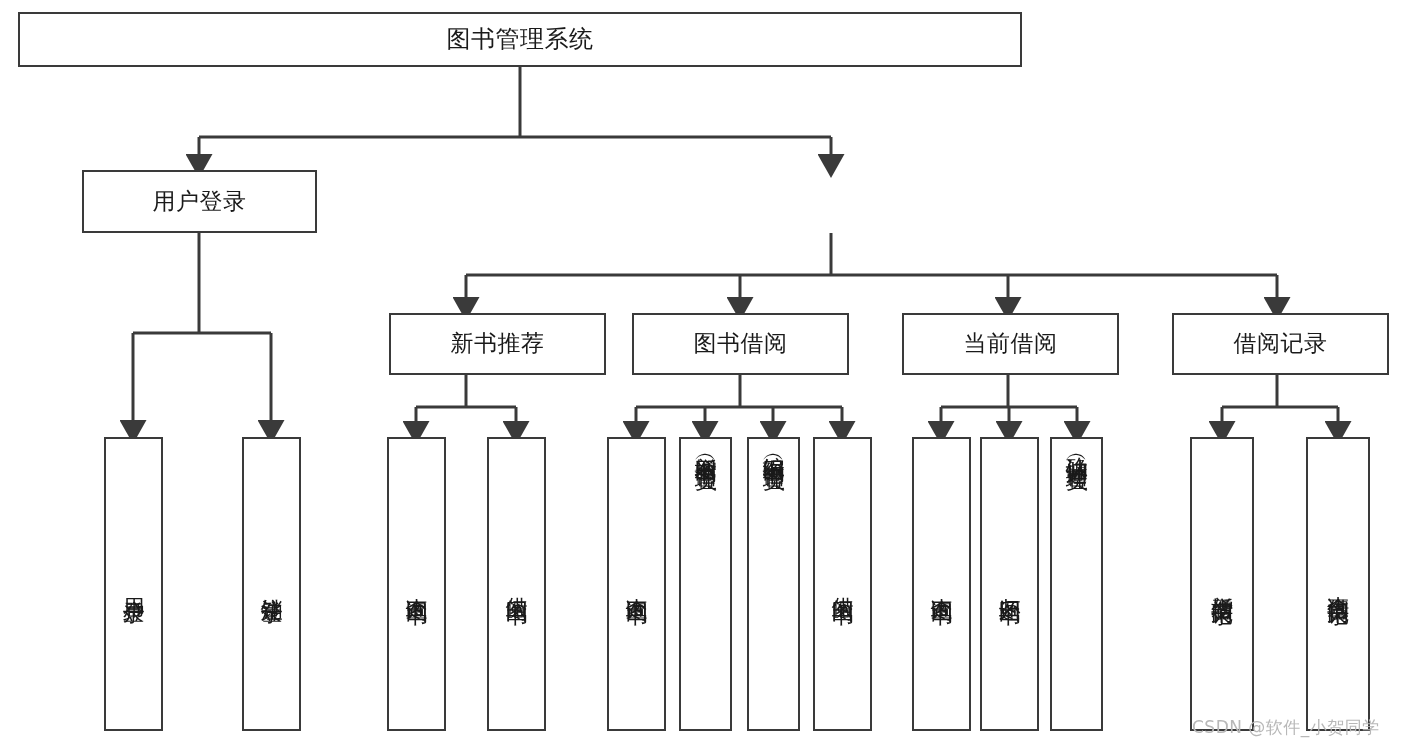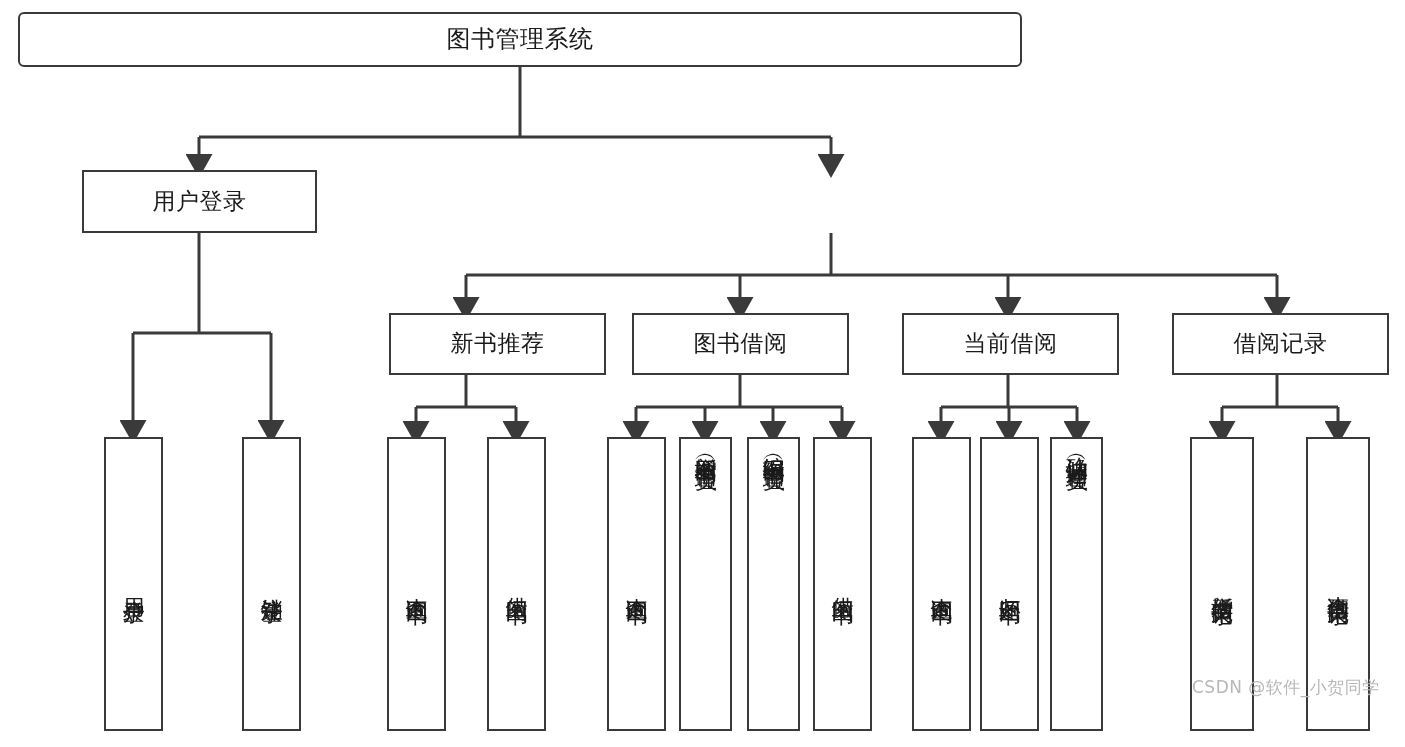--- a/index.html
+++ b/index.html
@@ -125,21 +125,21 @@
       <path d="M1009,407 L1009,424" marker-end="url(#arrow)"></path>
       <path d="M1077,407 L1077,424" marker-end="url(#arrow)"></path>
 
       <path d="M1277,375 L1277,407"></path>
       <path d="M1222,407 L1338,407"></path>
       <path d="M1222,407 L1222,424" marker-end="url(#arrow)"></path>
       <path d="M1338,407 L1338,424" marker-end="url(#arrow)"></path>
     </g>
   </svg>
 
-  <div class="node h h-root" style="left:18px; top:12px; width:1004px; height:55px;border-radius:6px;">
+  <div class="node h h-root" style="left:18px; top:12px; width:1004px; height:55px;">
     <span class="label">图书管理系统</span>
   </div>
 
   <div class="node h" style="left:82px; top:170px; width:235px; height:63px;">
     <span class="label">用户登录</span>
   </div>
 
   <div class="node h" style="left:361px; top:313px; width:217px; height:62px;margin-left:28px;">
     <span class="label">新书推荐</span>
   </div>
@@ -190,15 +190,15 @@
     <span class="label">确认归还（管理员）</span>
   </div>
 
   <div class="node v mid" style="left:1190px; top:437px; width:64px; height:294px;">
     <span class="label">新增借阅记录</span>
   </div>
   <div class="node v mid" style="left:1306px; top:437px; width:64px; height:294px;">
     <span class="label">查询借阅记录</span>
   </div>
 
-  <div class="watermark" style="left:1192px; top:676px;">CSDN @软件_小贺同学</div>
+  <div class="watermark" style="left:1192px; top:716px;">CSDN @软件_小贺同学</div>
 
 </div>
 
 </body></html>

